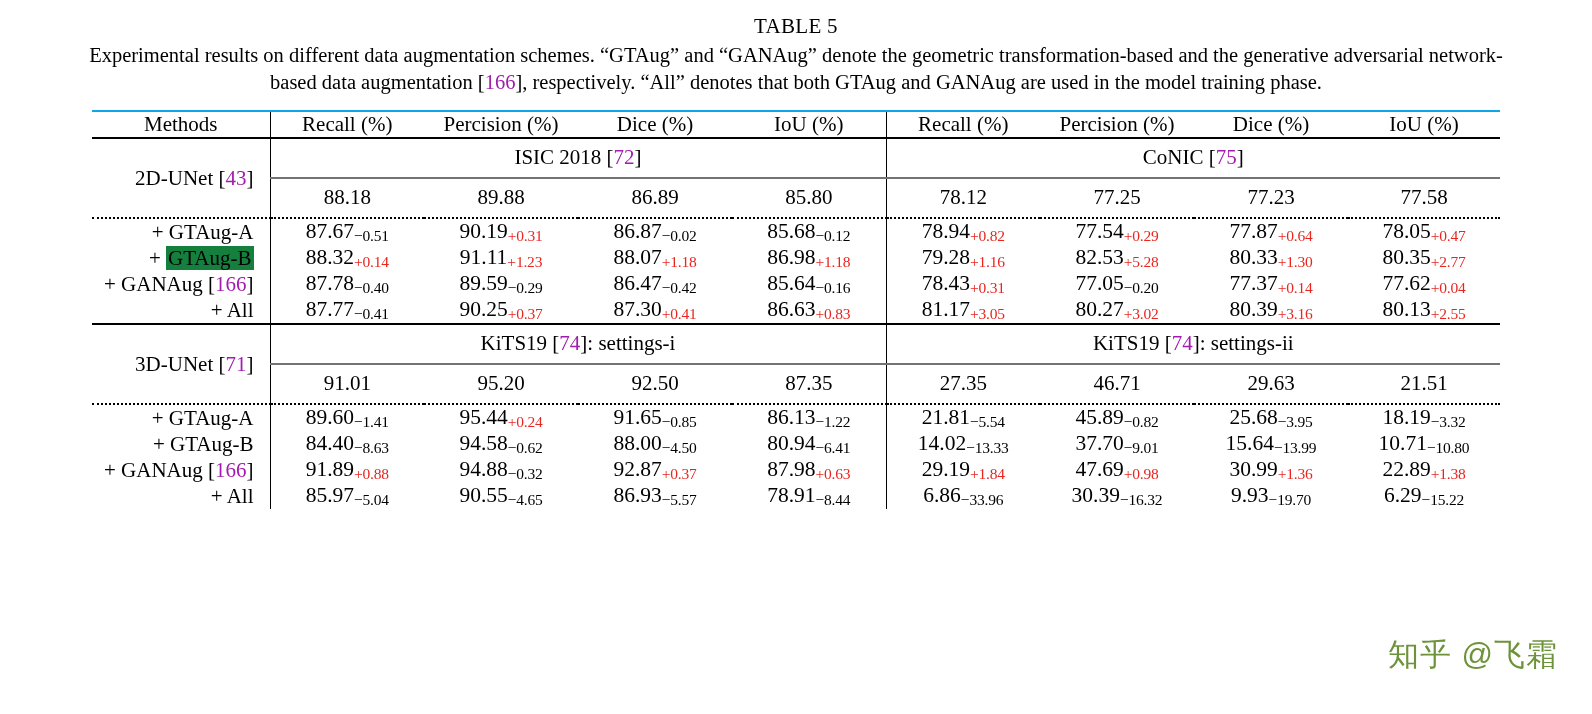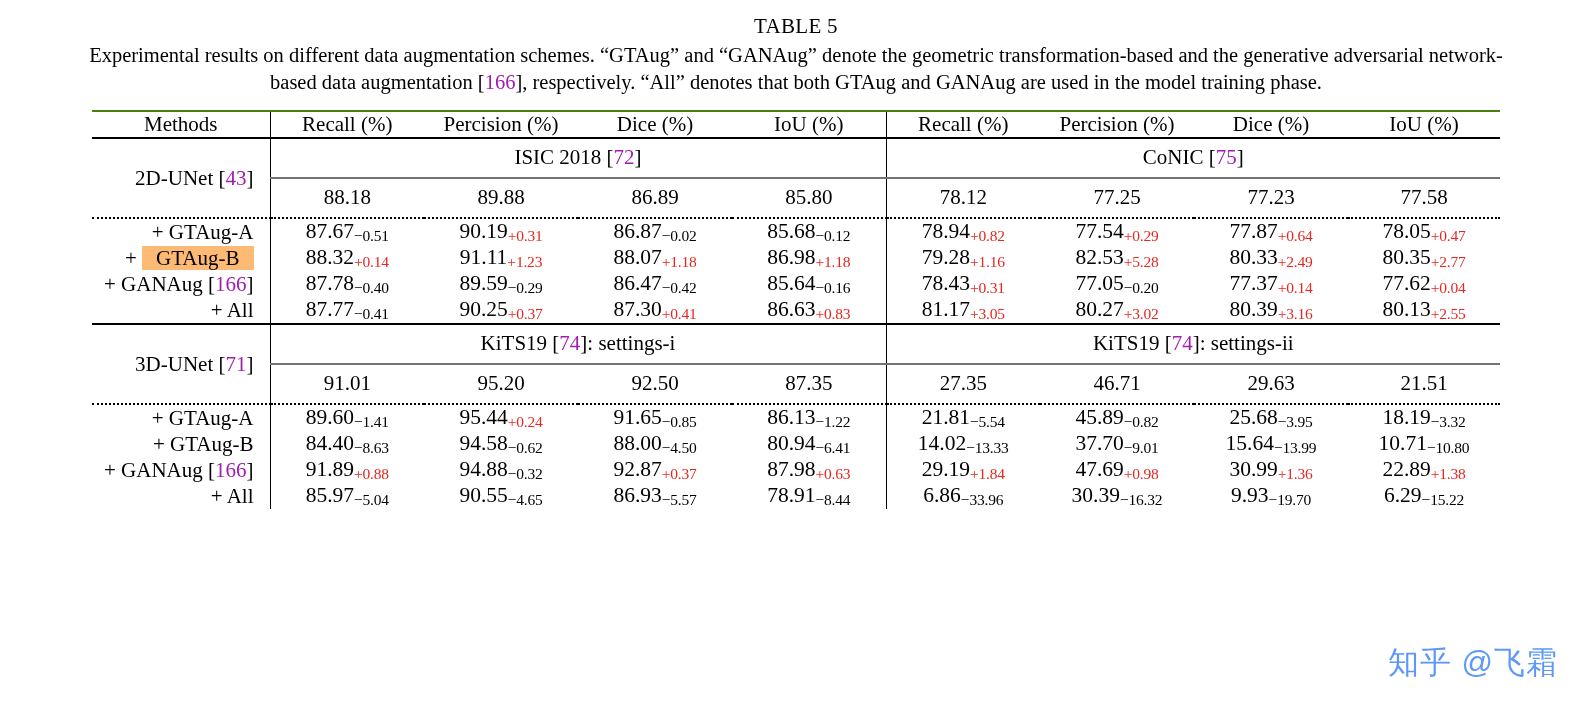--- a/index.html
+++ b/index.html
@@ -47,21 +47,21 @@
     font-weight: normal;
     font-size: 21px;
     text-align: center;
     padding: 0;
     vertical-align: middle;
   }
   .hdr-row td {
     padding: 7px 0 9px 0;
     font-size: 21.5px;
   }
-  .rule-top td { border-top: 2px solid #4d7c0f; }
+  .rule-top td { border-top: 2px solid #0ea5e9; }
   .rule-thin td { border-top: 2px solid #737373; }
   .rule-double-top td { border-top: 2px solid #000; }
   .dotted td { border-top: 2px dotted #000; }
 
   .col-methods {
     text-align: right !important;
     padding-right: 16px !important;
     white-space: nowrap;
   }
   .vline { border-left: 1px solid #000; }
@@ -76,32 +76,32 @@
   .val { font-size: 21.5px; }
   .delta {
     font-size: 15.5px;
     vertical-align: -3px;
     letter-spacing: -.2px;
   }
   .up { color: #e8251f; }
   .down { color: #000000; }
 
   .hl {
-    background: #fdba74;
-    padding: 0 14px;
+    background: #15803d;
+    padding: 0 2px;
   }
 
   .methodcell .m-inner { display: inline-block; }
 
   .watermark {
     position: absolute;
     right: 34px;
-    bottom: 6px;
+    bottom: 14px;
     font-size: 31px;
-    color: #3b82f6;
+    color: #4d7c0f;
     font-family: "Liberation Sans", sans-serif;
     letter-spacing: 1px;
     opacity: .82;
   }
 </style>
 </head>
 <body>
 
 <div class="page">
 
@@ -176,21 +176,21 @@
     <tr class="datarow">
       <td class="col-methods methodcell">
         <span class="m-inner"><span>+ </span><span class="hl">GTAug-B</span></span>
       </td>
       <td class="vline"><span class="val">88.32</span><span class="delta up">+0.14</span></td>
       <td><span class="val">91.11</span><span class="delta up">+1.23</span></td>
       <td><span class="val">88.07</span><span class="delta up">+1.18</span></td>
       <td><span class="val">86.98</span><span class="delta up">+1.18</span></td>
       <td class="vline"><span class="val">79.28</span><span class="delta up">+1.16</span></td>
       <td><span class="val">82.53</span><span class="delta up">+5.28</span></td>
-      <td><span class="val">80.33</span><span class="delta up">+2.49</span></td>
+      <td><span class="val">80.33</span><span class="delta up">+1.30</span></td>
       <td><span class="val">80.35</span><span class="delta up">+2.77</span></td>
     </tr>
 
     <tr class="datarow">
       <td class="col-methods methodcell">
         <span class="m-inner"><span>+ GANAug [</span><span class="cite">166</span><span>]</span></span>
       </td>
       <td class="vline"><span class="val">87.78</span><span class="delta down">−0.40</span></td>
       <td><span class="val">89.59</span><span class="delta down">−0.29</span></td>
       <td><span class="val">86.47</span><span class="delta down">−0.42</span></td>

